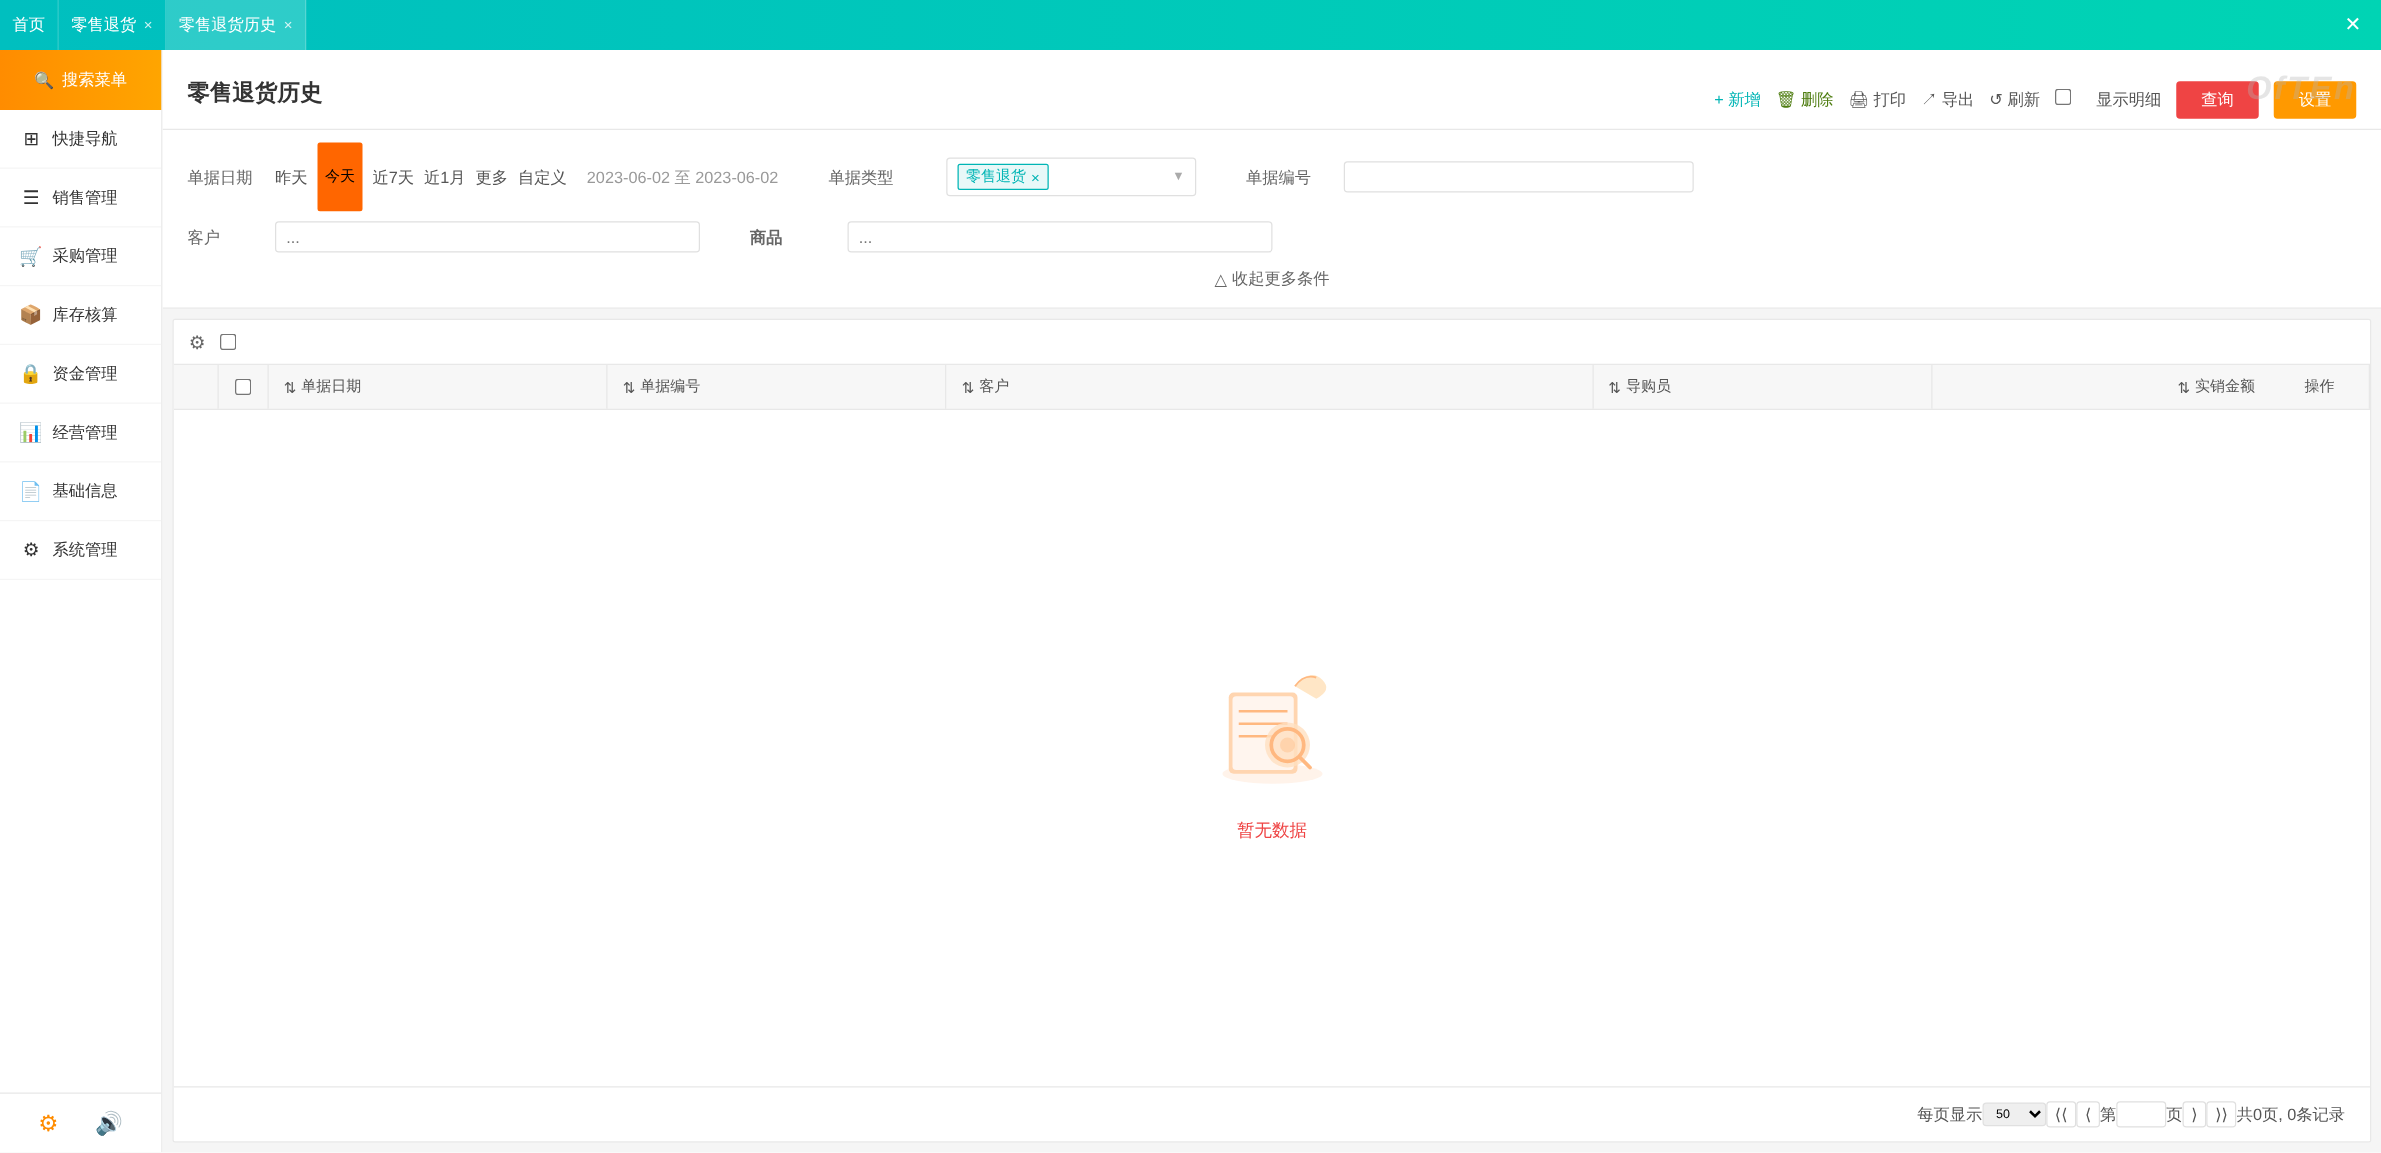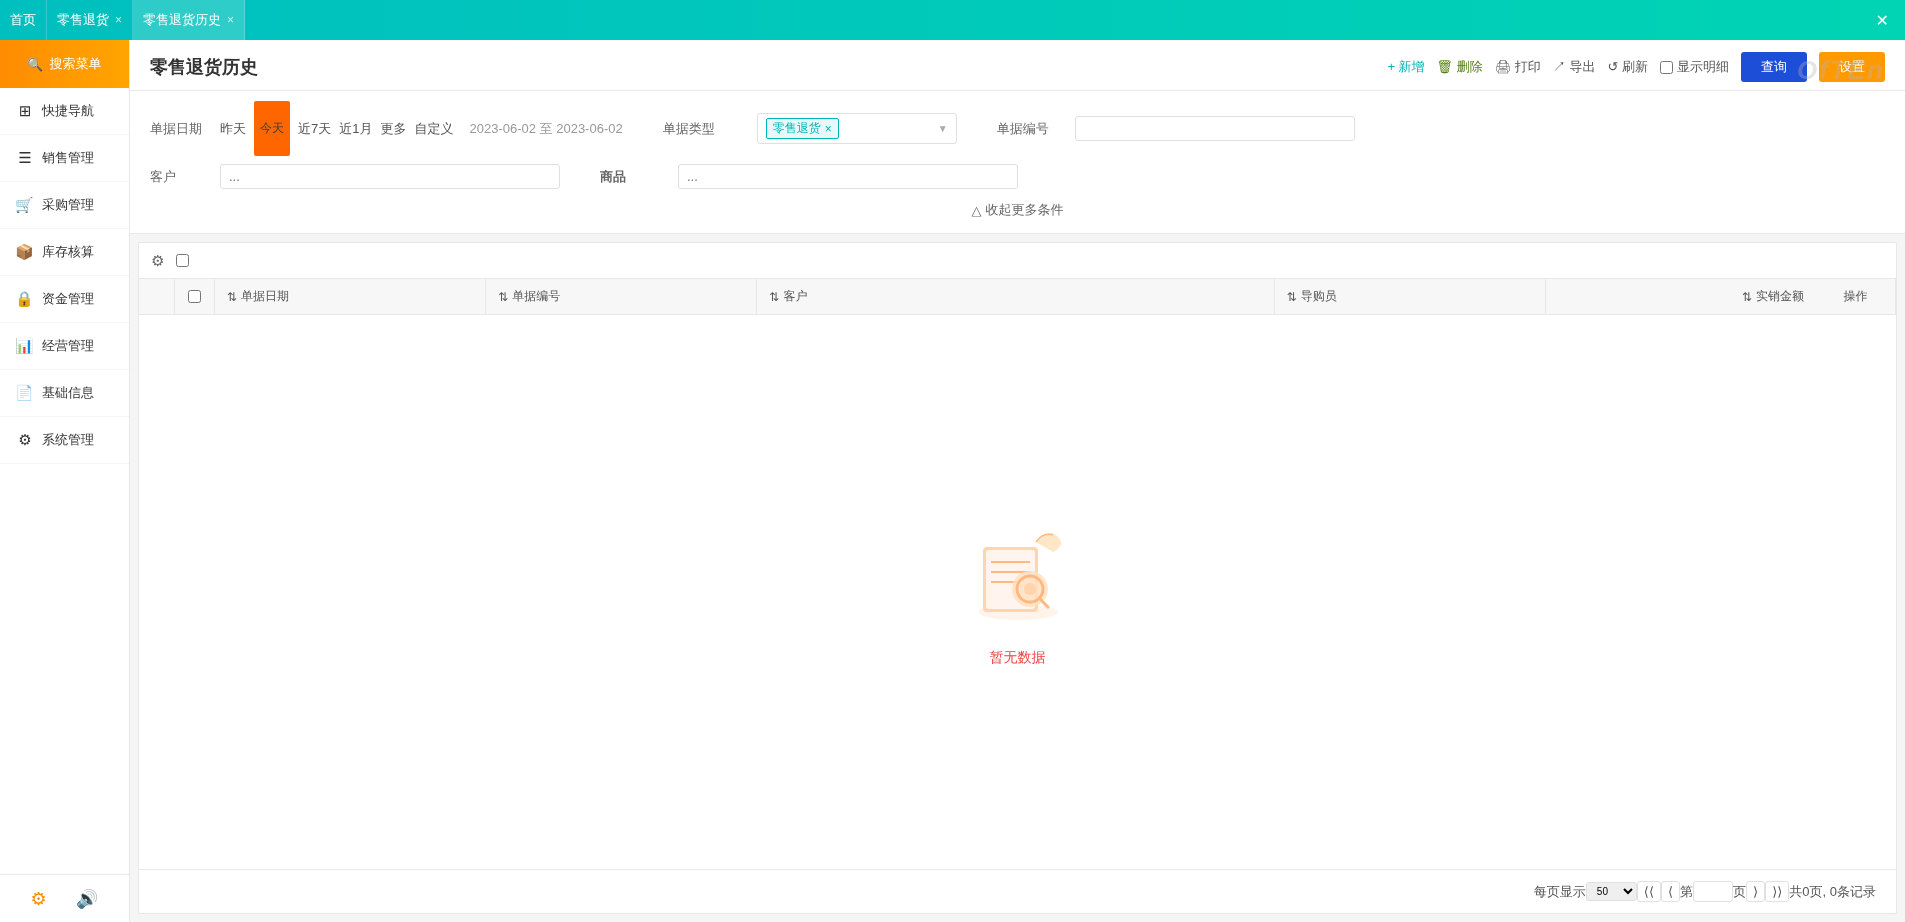--- a/index.html
+++ b/index.html
@@ -127,23 +127,24 @@
     }
     .page-title {
       font-size: 18px;
       font-weight: bold;
       color: #333;
     }
     .header-actions {
       display: flex;
       align-items: center;
       gap: 12px;
+      margin-top: 13px;
     }
     .btn-query {
-      background: #1d4ed8;
+      background: #ef4444;
       color: #fff;
       border: none;
       padding: 6px 20px;
       border-radius: 3px;
       font-size: 13px;
       cursor: pointer;
     }
     .btn-setting {
       background: #ff9900;
       color: #fff;
@@ -172,22 +173,22 @@
     .btn-print, .btn-export, .btn-refresh {
       color: #555;
       font-size: 13px;
       cursor: pointer;
       display: flex;
       align-items: center;
       gap: 3px;
     }
     .show-detail-checkbox {
       display: flex;
-      align-items: center;
-      gap: 4px;
+      align-items: flex-start;
+      gap: 20px;
       font-size: 13px;
       color: #555;
     }
 
     
     .filter-area {
       background: #fff;
       padding: 10px 20px;
       border-bottom: 1px solid #e8e8e8;
       flex-shrink: 0;
@@ -209,21 +210,21 @@
       align-items: center;
       gap: 8px;
       font-size: 13px;
       color: #555;
     }
     .filter-date-shortcuts span {
       cursor: pointer;
     }
     .date-badge-today {
       background: #ff6600;
-      color: #404040;
+      color: #000000;
       padding: 19px 6px;
       border-radius: 2px;
       font-size: 12px;
       cursor: pointer;
     }
     .filter-date-range {
       font-size: 13px;
       color: #999;
       margin-left: 8px;
     }

